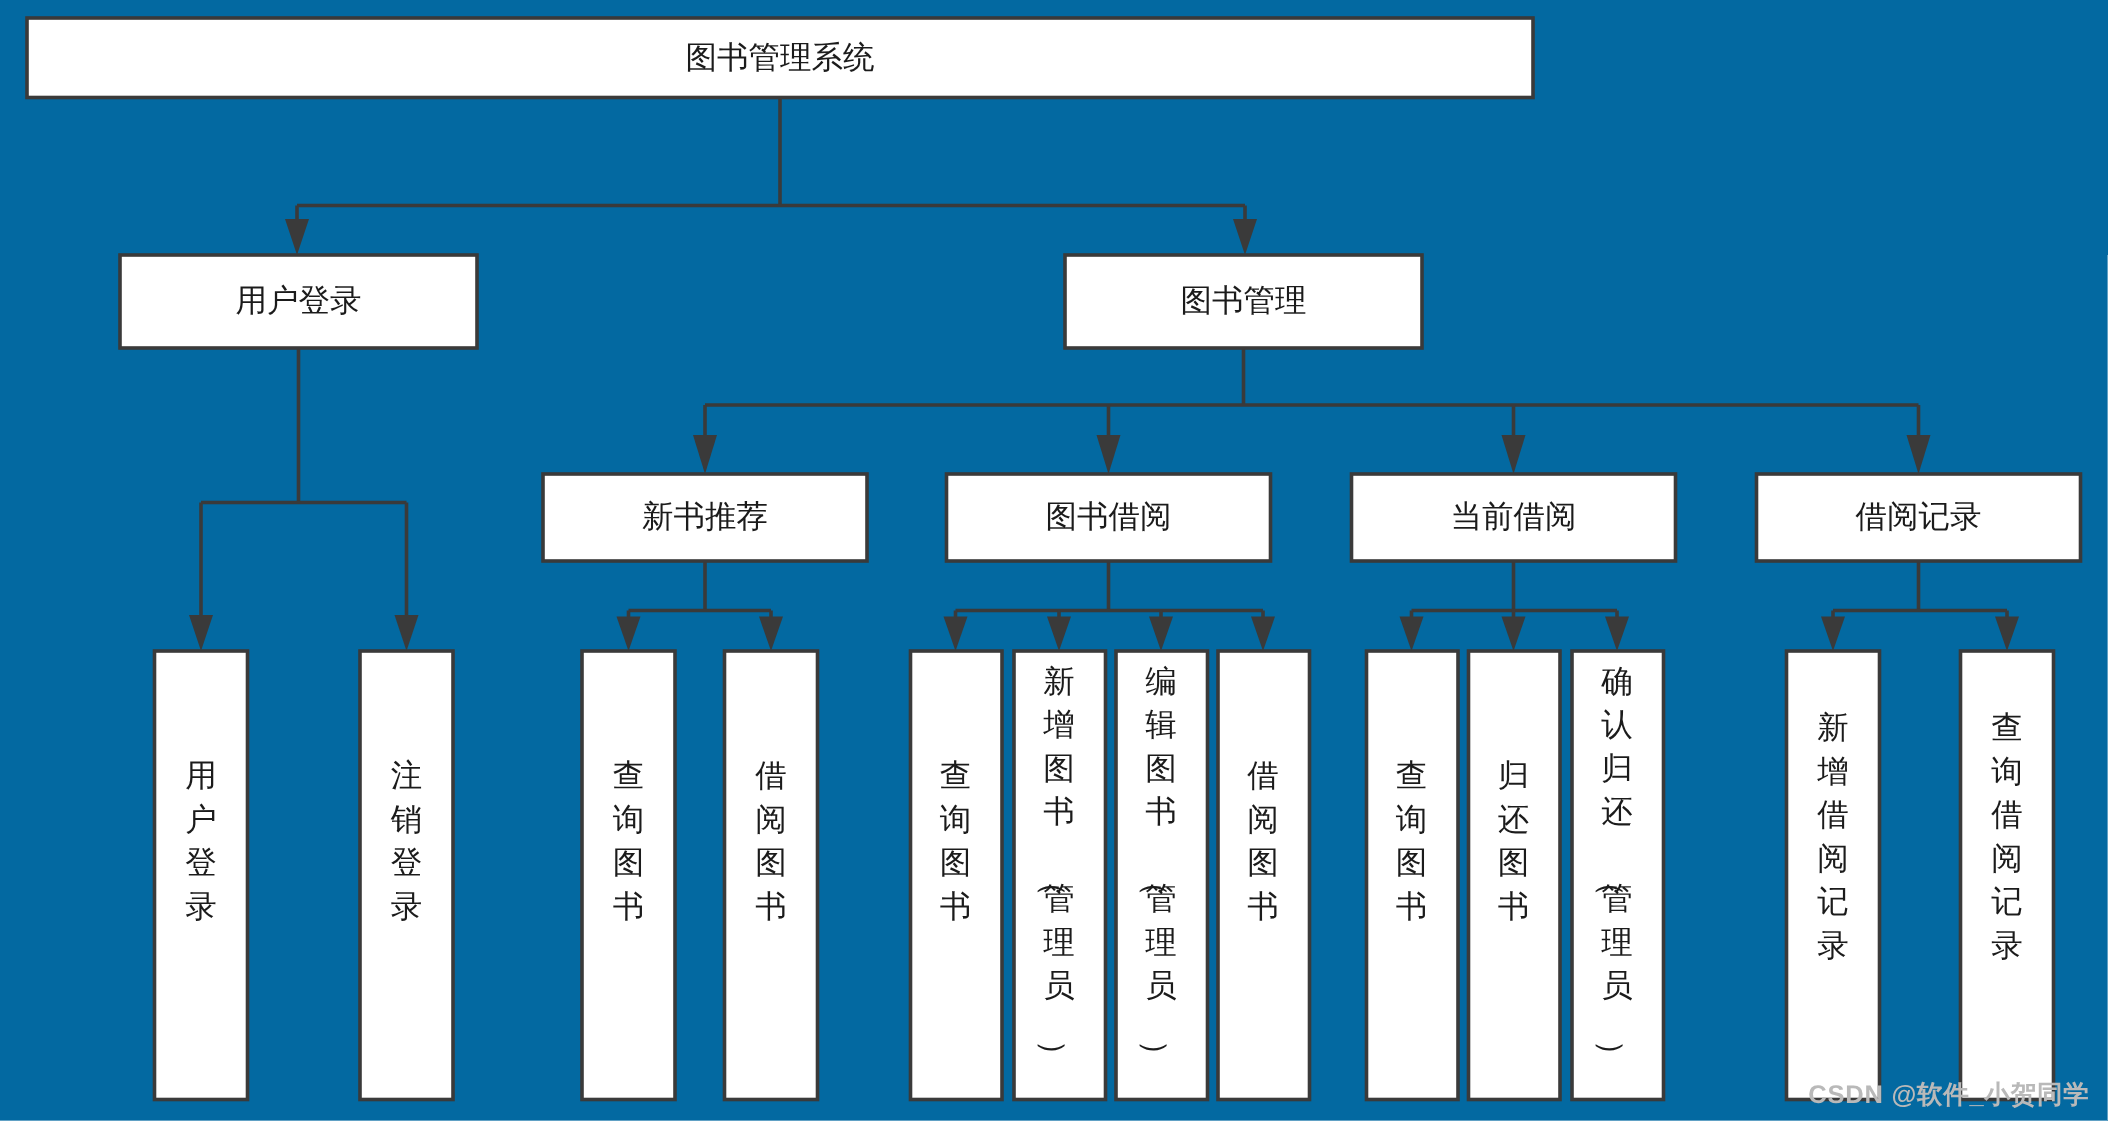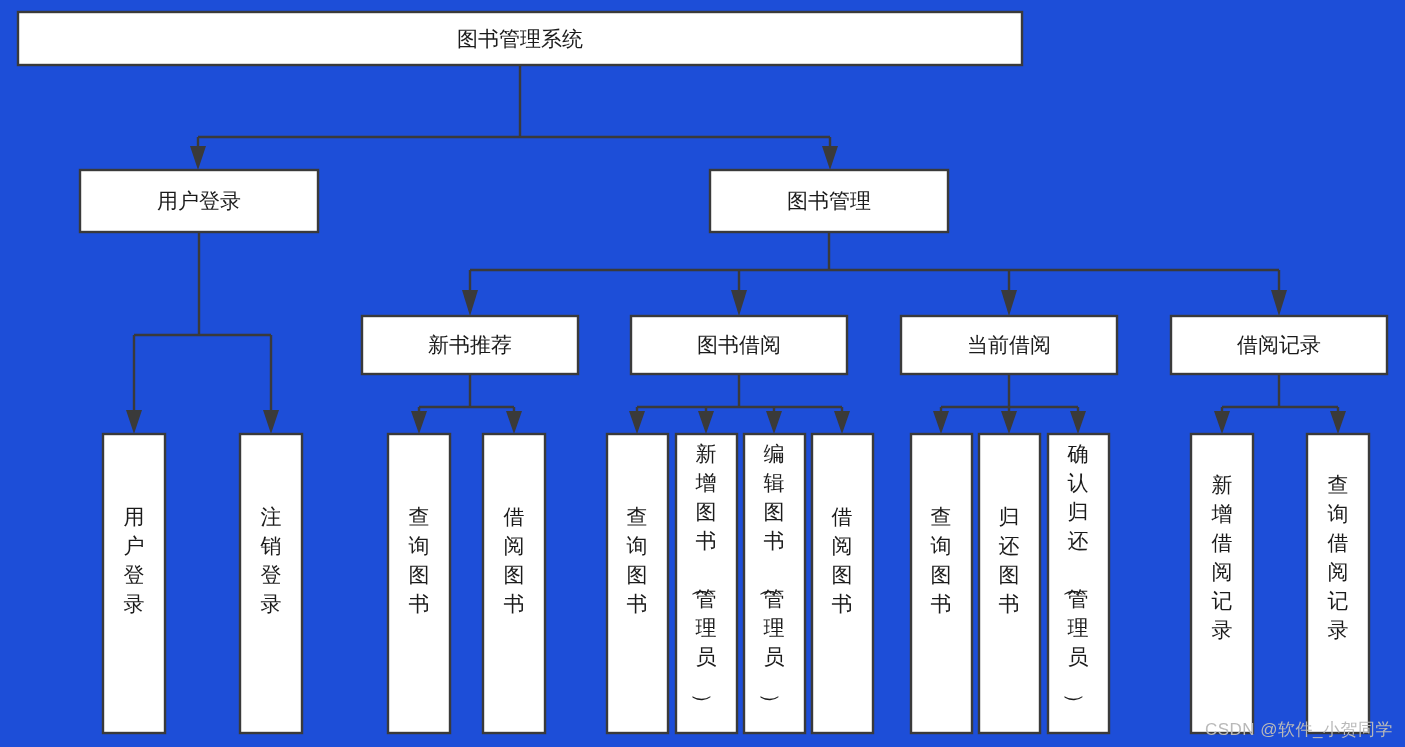--- a/index.html
+++ b/index.html
@@ -10,21 +10,21 @@
   body {
     width: 1405px;
     height: 747px;
     overflow: hidden;
     font-family: "Liberation Sans", "DejaVu Sans", sans-serif;
   }
   #diagram-root {
     position: relative;
     width: 1405px;
     height: 747px;
-    background: #1d4ed8;
+    background: #0369a1;
   }
   svg#flow-svg {
     position: absolute;
     top: 0;
     left: 0;
     width: 1405px;
     height: 747px;
   }
   .node-box {
     fill: #ffffff;
@@ -57,20 +57,21 @@
   .watermark {
     position: absolute;
     right: 12px;
     bottom: 6px;
     font-family: "Liberation Sans", "DejaVu Sans", sans-serif;
     font-size: 17px;
     color: #b9b9b9;
     letter-spacing: 0.5px;
     white-space: nowrap;
     user-select: none;
+    font-weight: bold;
   }
 </style>
 </head>
 <body>
 
 <div id="diagram-root">
 
   <svg id="flow-svg" viewBox="0 0 1405 747">
 
     <g>

